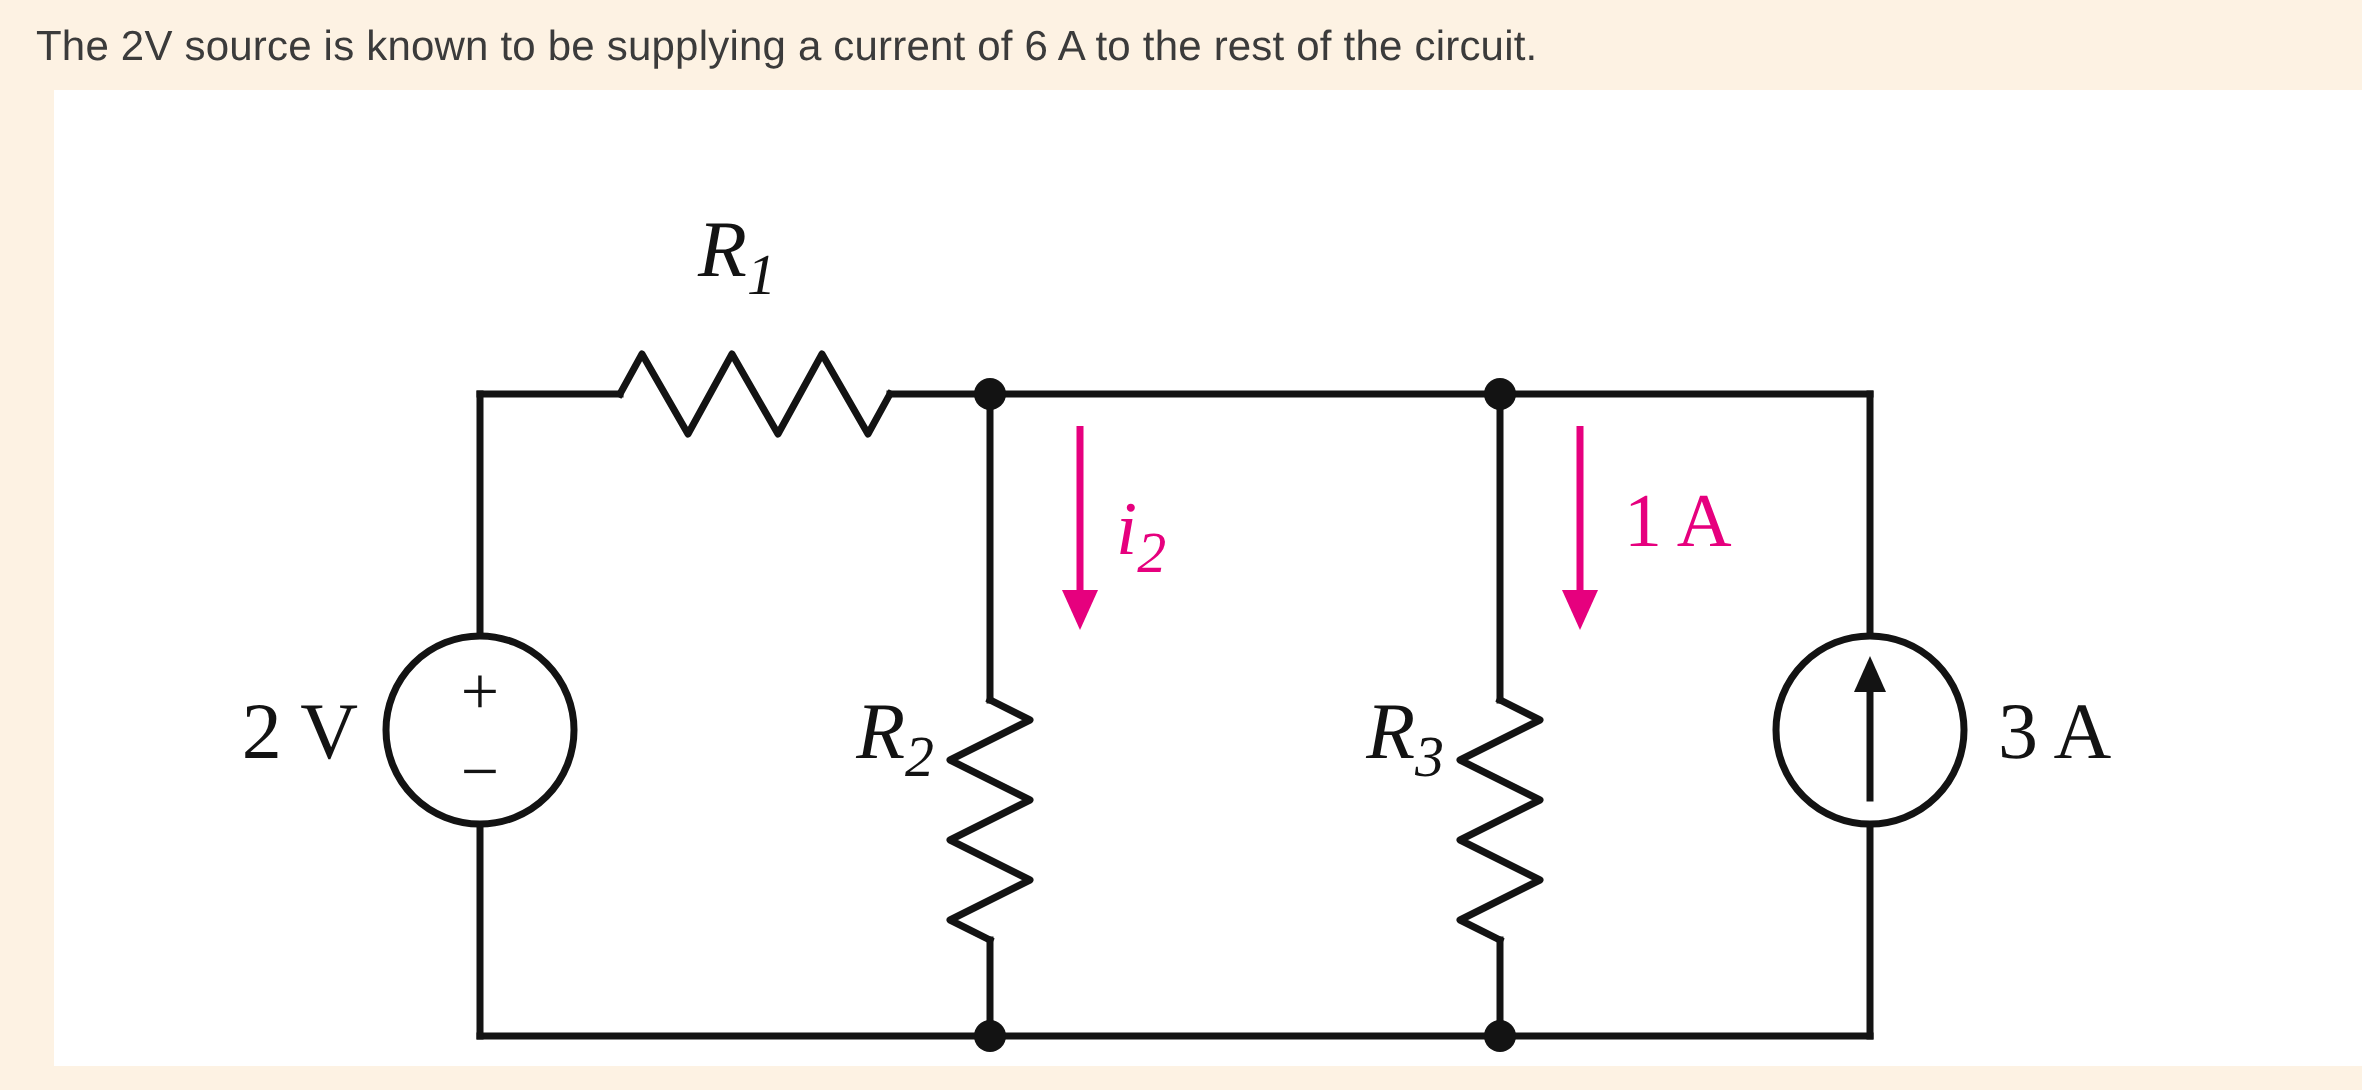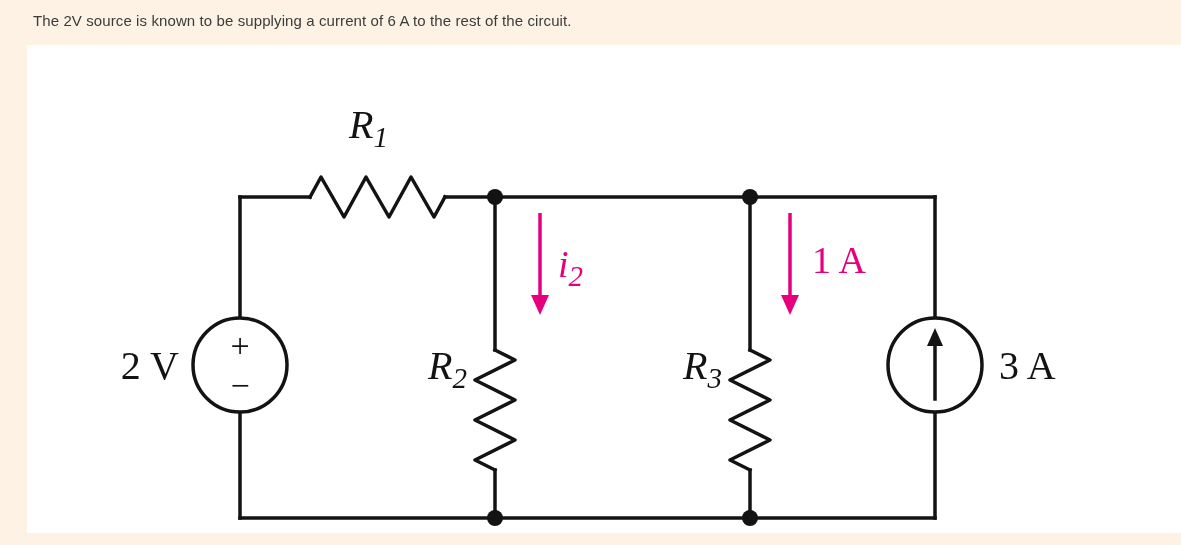--- a/index.html
+++ b/index.html
@@ -12,24 +12,23 @@
   *{margin:0;padding:0;box-sizing:border-box;}
   html,body{width:1181px;height:545px;overflow:hidden;}
   body{
     background:var(--background);
     font-family:"Liberation Sans", sans-serif;
     position:relative;
   }
   .caption{
     position:absolute;
     left:18px; top:12px;
-    font-size:15px;
+    font-size:21px;
     color:var(--caption_text);
     letter-spacing:.1px;
-    margin-left:15px;
   }
   .panel{
     position:absolute;
     left:27px; top:45px; right:0; bottom:12px;
     background:var(--panel);
   }
   svg{display:block;}
   .wire{
     stroke:var(--wire);
     stroke-width:3.5;

